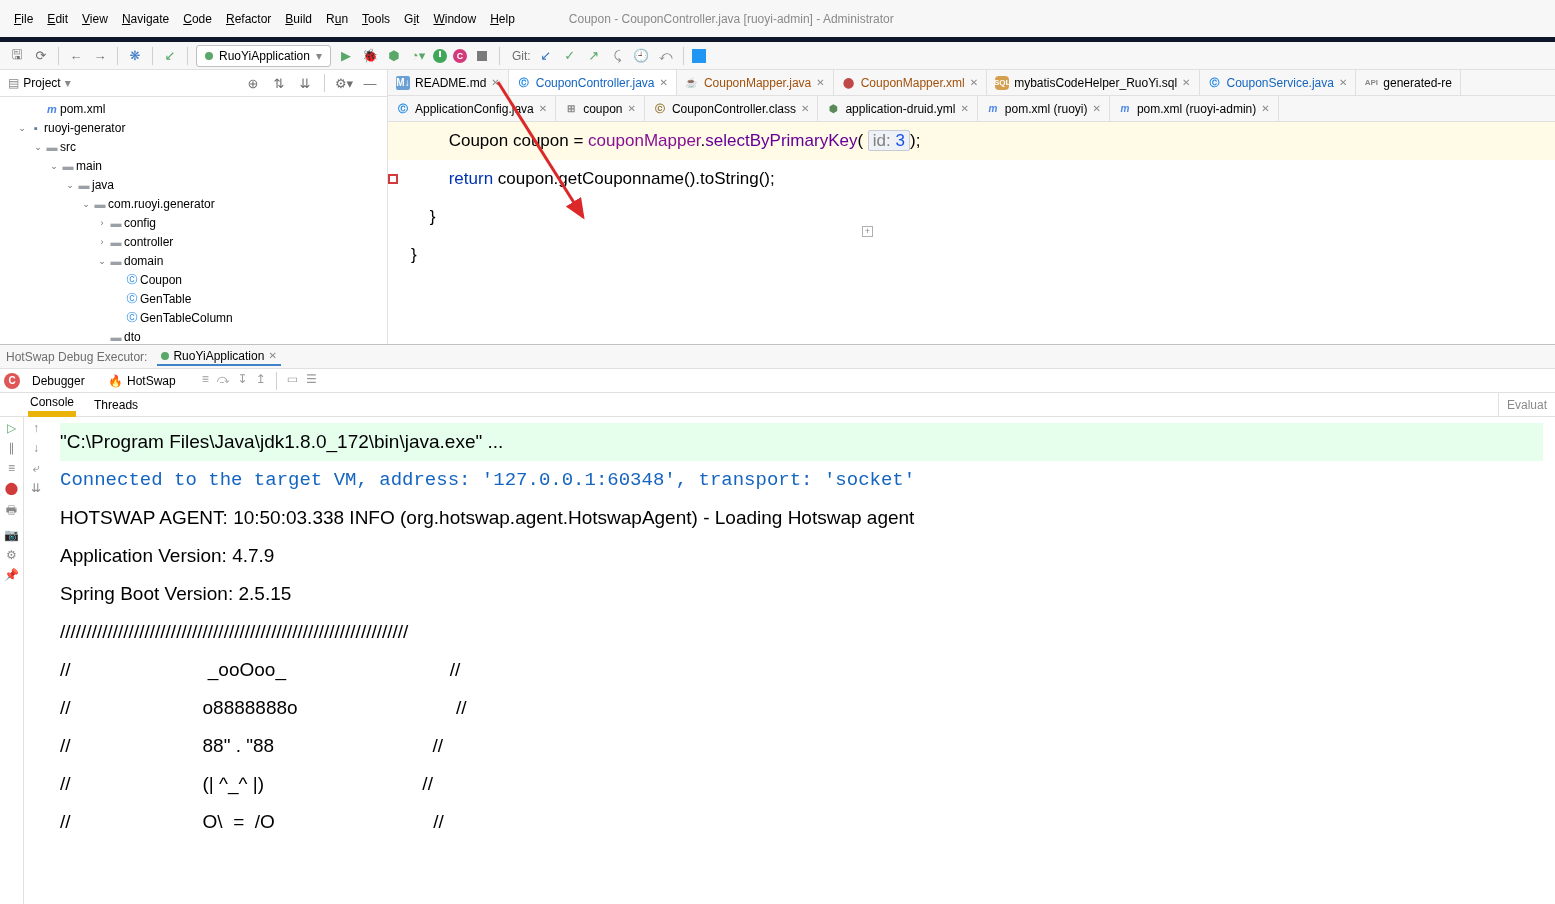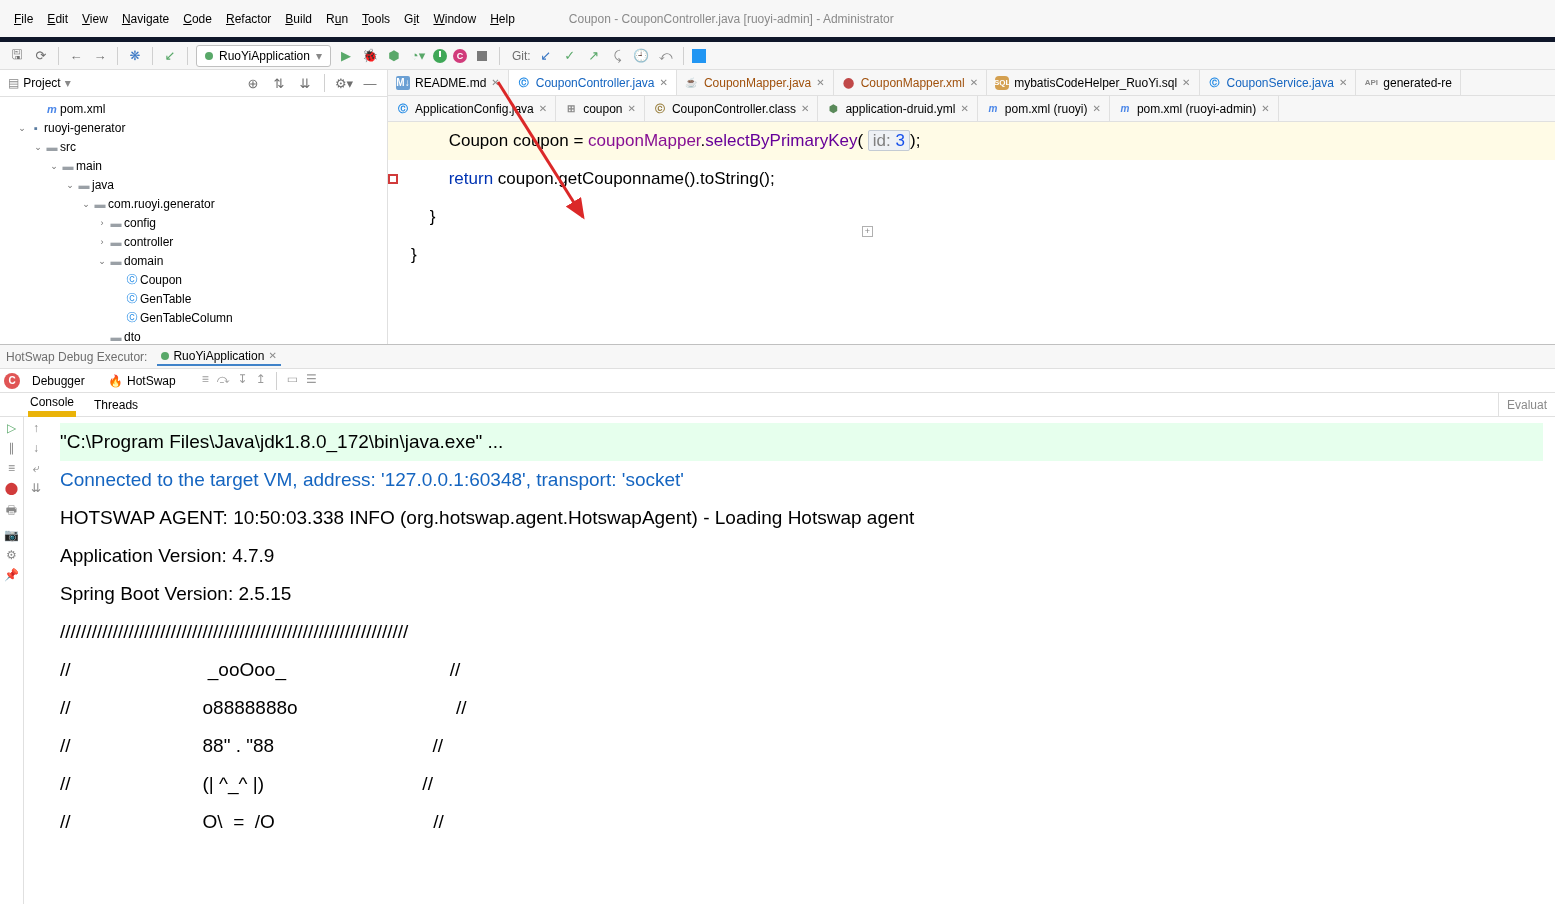--- a/index.html
+++ b/index.html
@@ -70,21 +70,21 @@
 .bp-sub-ic{display:flex;gap:8px;margin-left:8px;color:#9a9a9a;}
 .bp-row3 { height:24px; display:flex; align-items:center; padding-left:28px; gap:16px; border-bottom:1px solid #e0e0e0; }
 .bp-row3 .sub-tab{cursor:pointer;font-size:12px;padding:2px 2px;}
 .bp-row3 .sub-tab.active{border-bottom:6px solid #eab308;}
 .bp-eval{margin-left:auto;padding:0 8px;color:#8a8a8a;border-left:1px solid #e0e0e0;height:100%;display:flex;align-items:center;}
 .bp-body { flex:1; display:flex; }
 .bp-left { width:24px; border-right:1px solid #e0e0e0; display:flex; flex-direction:column; align-items:center; padding-top:4px; gap:6px; color:#888; }
 .bp-left2 { width:24px; display:flex; flex-direction:column; align-items:center; padding-top:4px; gap:6px; color:#888; }
 .console { flex:1; padding:6px 12px; font-family:"JetBrains Mono",Consolas,monospace; font-size:19px; line-height:38px; white-space:pre; overflow:auto; }
 .cmd-line{background:#e6ffed;}
-.vm-line{color:#1565c0;}
+.vm-line{color:#1565c0;font-family:Liberation Mono, monospace;}
 .redC-badge{width:16px;height:16px;border-radius:50%;background:#e05555;color:#fff;display:inline-flex;align-items:center;justify-content:center;font-size:10px;font-weight:bold;}
 .green-circ{width:14px;height:14px;border-radius:50%;background:#3fa757;display:inline-block;position:relative;}
 .green-circ.pwr::after{content:"";position:absolute;left:6px;top:2px;width:2px;height:6px;background:#fff;}
 .pink-circ{width:14px;height:14px;border-radius:50%;background:#d13b7b;color:#fff;display:inline-flex;align-items:center;justify-content:center;font-size:9px;font-weight:bold;}
 .fold-marker{position:absolute;left:474px;top:104px;width:11px;height:11px;border:1px solid #b0b0b0;background:#fff;color:#888;font-size:9px;line-height:9px;text-align:center;}
 .bp-marker{position:absolute;left:0;width:10px;height:10px;border:2px solid #d13b3b;background:#fff;}
 </style>
 </head>
 <body>
 

